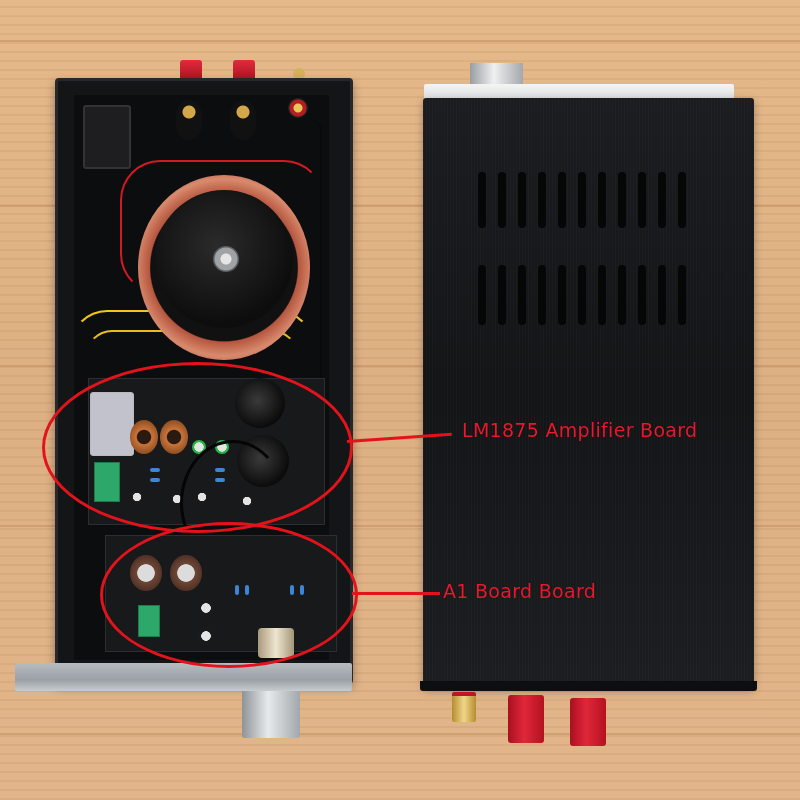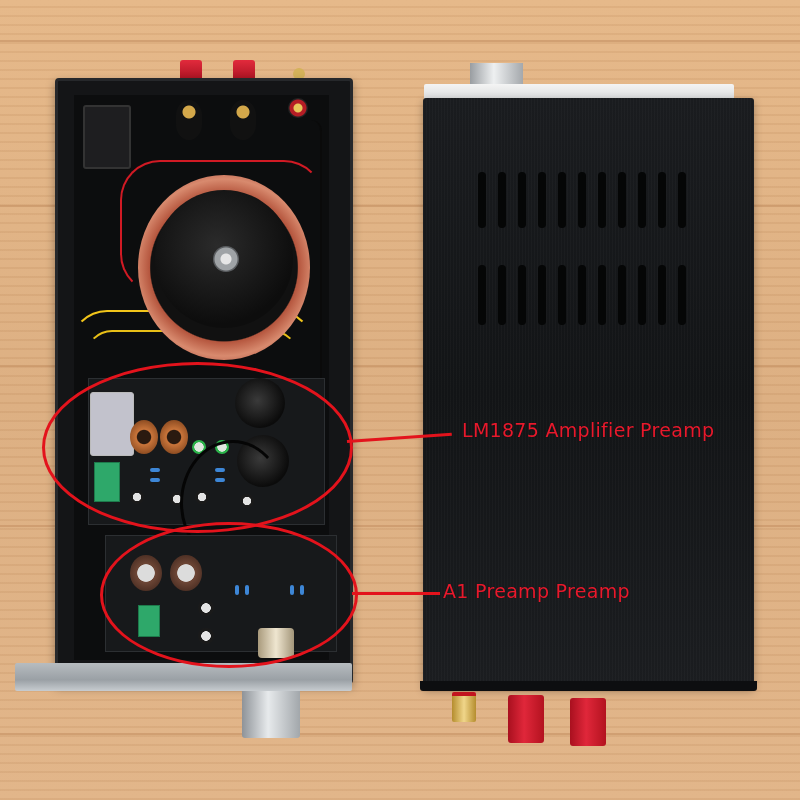--- a/index.html
+++ b/index.html
@@ -155,17 +155,17 @@
   </div>
 
   <div class="abs right-lip"></div>
   <div class="abs rca-gold" style="left:452px;top:692px"></div>
   <div class="abs red-post" style="left:508px;top:695px"></div>
   <div class="abs red-post" style="left:570px;top:698px"></div>
 </div>
 
 <div class="ellipse" style="left:42px;top:362px;width:305px;height:165px"></div>
 <div class="leader" style="left:347px;top:440px;width:105px;transform:rotate(-4deg);transform-origin:left center"></div>
-<div class="label" style="left:462px;top:419px">LM1875 Amplifier Preamp</div>
+<div class="label" style="left:462px;top:419px">LM1875 Amplifier Board</div>
 
 <div class="ellipse" style="left:100px;top:522px;width:252px;height:140px"></div>
 <div class="leader" style="left:352px;top:592px;width:88px"></div>
-<div class="label" style="left:443px;top:580px">A1 Preamp Preamp</div>
+<div class="label" style="left:443px;top:580px">A1 Board Board</div>
 
 </body></html>

